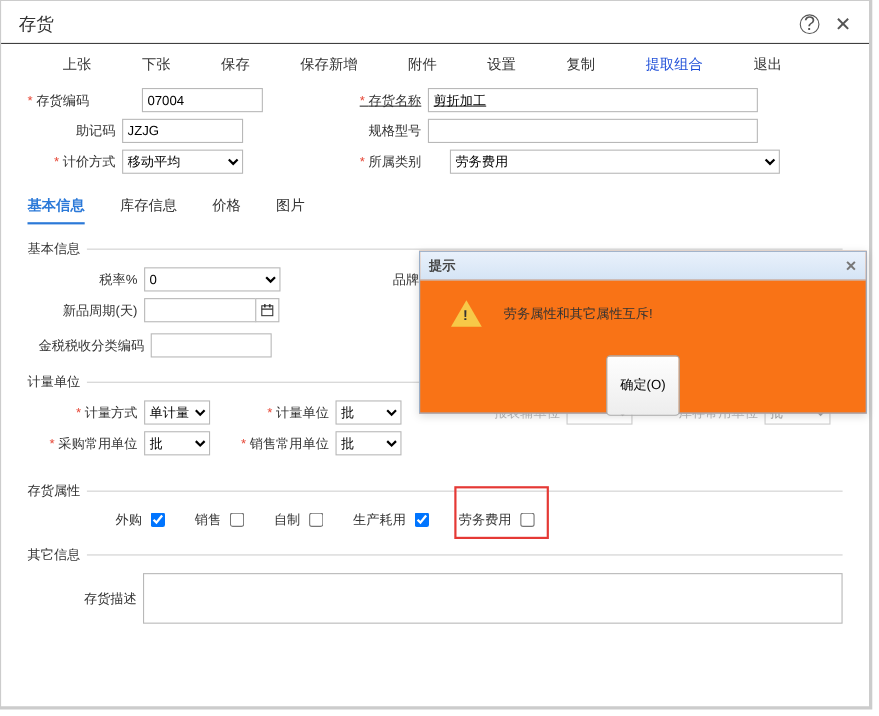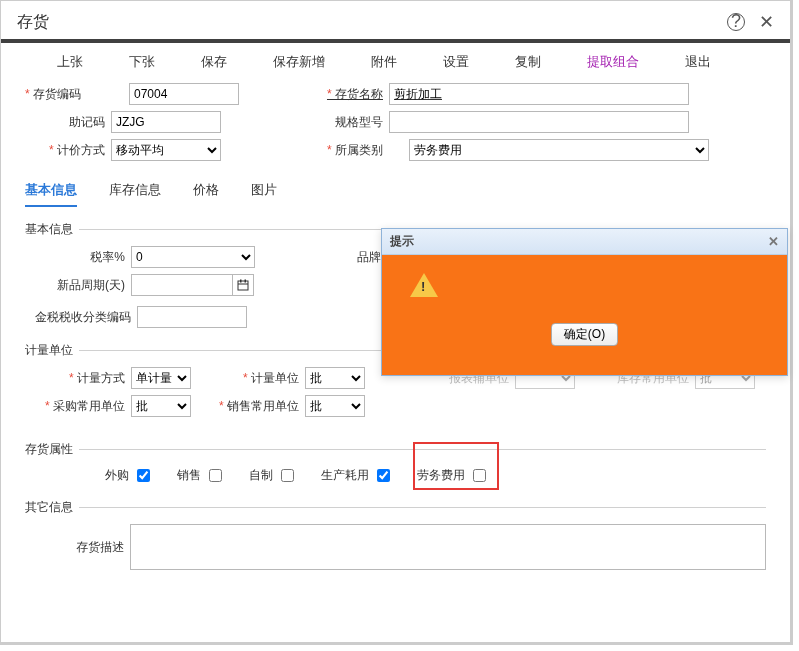--- a/index.html
+++ b/index.html
@@ -21,33 +21,33 @@
     border-right: 3px solid #ccc;
     border-bottom: 3px solid #ccc;
     background: #fff;
     position: relative;
   }
   .titlebar {
     display: flex;
     align-items: center;
     justify-content: space-between;
     padding: 10px 16px 6px 16px;
-    border-bottom: 4px solid #404040;
+    border-bottom: 1px solid #404040;
   }
   .titlebar .title { font-size: 16px; }
   .titlebar .title-actions { display: flex; gap: 14px; align-items: center;}
   .title-actions span { cursor: pointer; font-size: 18px; color: #555; }
   .toolbar {
     display: flex;
     gap: 14px;
     padding: 10px 24px 8px 24px;
     font-size: 13px;
     color: #333;
   }
-  .toolbar .disabled { color: #a21caf; }
+  .toolbar .disabled { color: #1d4ed8; }
   .toolbar span { cursor: pointer; margin-left: 32px; }
   .form-area { padding: 4px 24px 0 24px; }
   .row { display: flex; align-items: center; margin-bottom: 6px; }
   .cell { display: flex; align-items: center; }
   .lbl {
     width: 86px;
     text-align: right;
     padding-right: 6px;
     font-size: 12px;
     color: #333;
@@ -119,21 +119,21 @@
     border-right: 14px solid transparent;
     border-bottom: 24px solid #f7c948;
     position: relative;
   }
   .alert-body .warn-ico::after{
     content:"!"; position:absolute; left:-3px; top:6px; font-weight:bold; color:#333; font-size:13px;
   }
   .alert-msg { font-size: 12px; color: #333;}
   .alert-foot { text-align: center; margin-top: 26px;}
   .alert-foot button{
-    padding: 2px 12px; border: 1px solid #aaa; border-radius: 4px;
+    padding: 18px 12px; border: 1px solid #aaa; border-radius: 4px;
     background: linear-gradient(#fefefe,#ededed); cursor: pointer; font-size:12px;
   }
   .help-ico {
     display:inline-block; width:18px; height:18px; border:1.5px solid #555; border-radius:50%;
     text-align:center; line-height:15px; font-size:13px; color:#555;
   }
 </style>
 </head>
 <body>
 
@@ -314,19 +314,20 @@
 
   <div class="highlight-box" style="left:412px; top:441px; width:86px; height:48px;"></div>
 
   <div class="alert">
     <div class="alert-head">
       <span>提示</span>
       <span class="alert-close">✕</span>
     </div>
     <div class="alert-body">
       <div class="warn-ico"></div>
+      <div class="alert-msg">劳务属性和其它属性互斥!</div>
     </div>
     <div class="alert-foot">
       <button><span>确定(O)</span></button>
     </div>
   </div>
 
 </div>
 
 </body></html>

